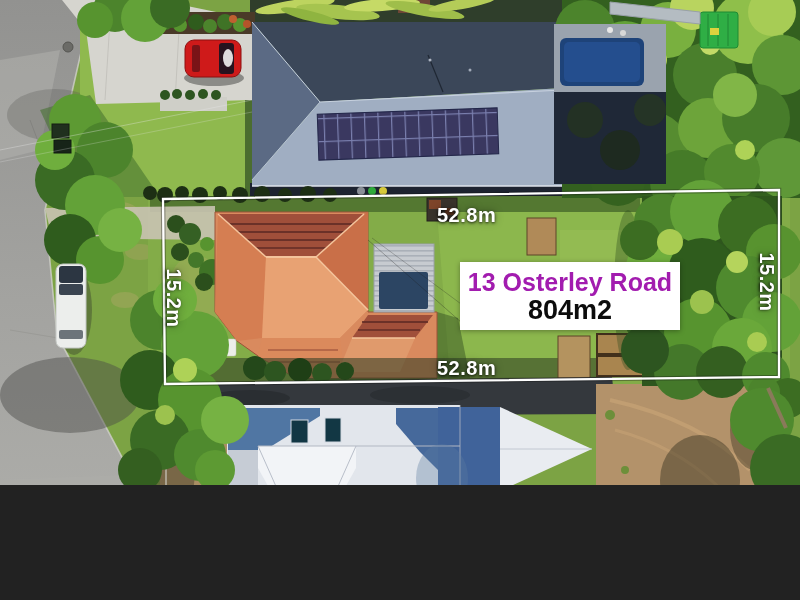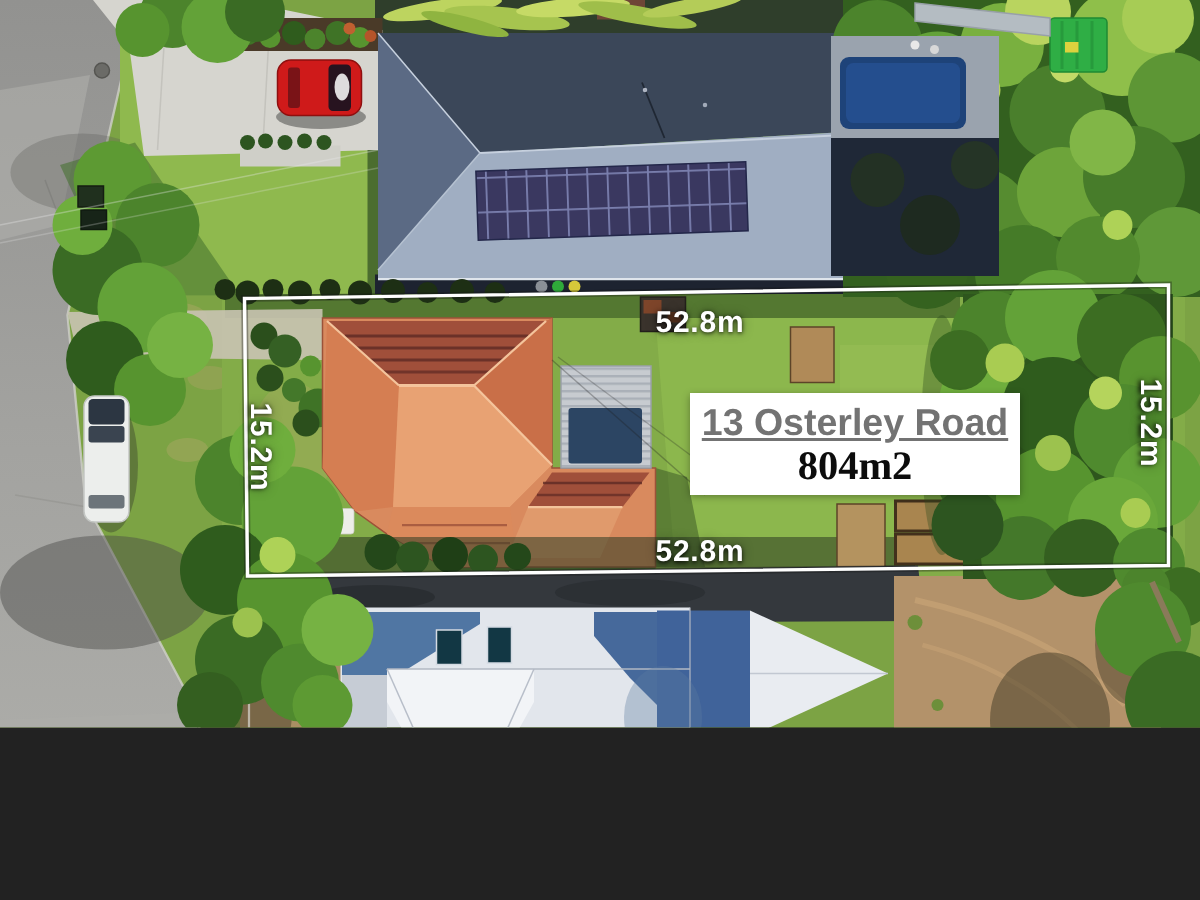--- a/index.html
+++ b/index.html
@@ -14,22 +14,22 @@
     text-shadow:0 1px 3px rgba(0,0,0,.85), 0 0 8px rgba(0,0,0,.4);
     z-index:5;
   }
   .rot { transform:translate(-50%,-50%) rotate(90deg); }
   .addr-box {
     position:absolute; left:460px; top:262px; width:220px; height:68px;
     background:#ffffff; z-index:5;
     display:flex; flex-direction:column; align-items:center; justify-content:center;
     box-shadow:0 1px 5px rgba(0,0,0,.35);
   }
-  .addr-line1 { font-size:25px; font-weight:bold; color:#737373; line-height:1.12;text-decoration:underline; }
-  .addr-line2 { font-size:27px; font-weight:bold; color:#0c0c0c; line-height:1.05;font-family:Liberation Serif, serif; }
+  .addr-line1 { font-size:25px; font-weight:bold; color:#a21caf; line-height:1.12; }
+  .addr-line2 { font-size:27px; font-weight:bold; color:#0c0c0c; line-height:1.05; }
 </style>
 </head>
 <body>
 
 <div id="stage">
 <svg width="800" height="600" viewBox="0 0 800 600">
   <defs>
     <linearGradient id="gRoad" x1="0" y1="0" x2="0" y2="1">
       <stop offset="0" stop-color="#929290"></stop>
           <stop offset="0.5" stop-color="#a3a3a0"></stop>

